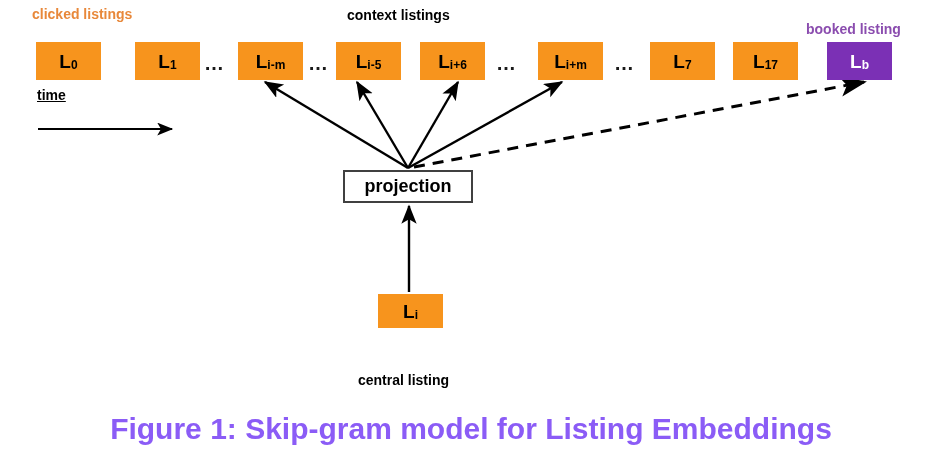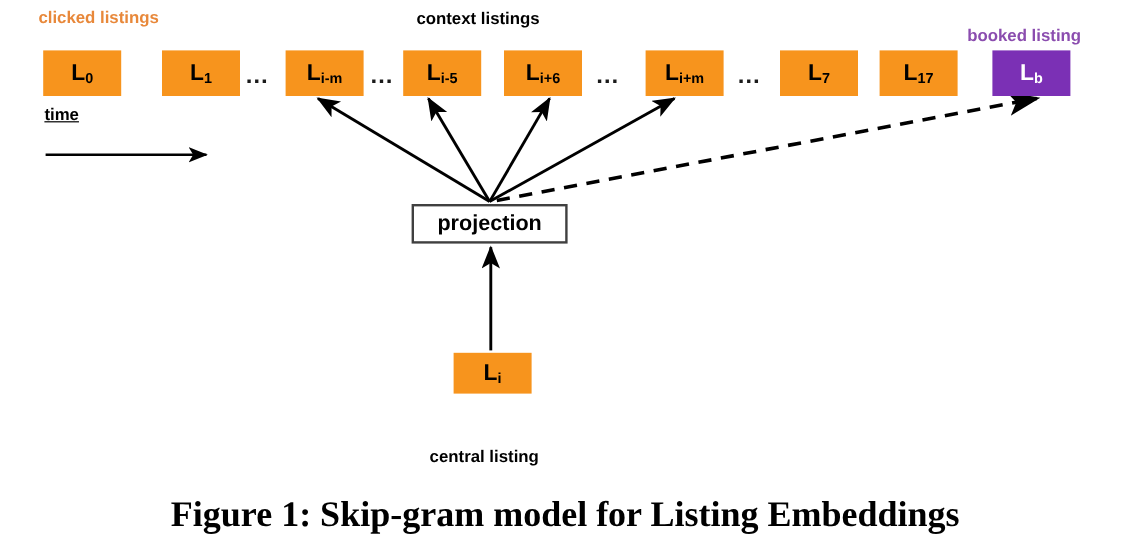--- a/index.html
+++ b/index.html
@@ -100,24 +100,24 @@
     font-size: 18px;
     color: #000000;
     box-sizing: border-box;
   }
   .caption {
     position: absolute;
     left: 0;
     top: 412px;
     width: 942px;
     text-align: center;
-    font-family: Liberation Serif, serif;
+    font-family: Liberation Sans, sans-serif;
     font-weight: bold;
     font-size: 30px;
-    color: #000000;
+    color: #8b5cf6;
     letter-spacing: 0px;
   }
 </style>
 </head>
 <body>
 
 <div id="figure-root">
 
   <div class="diagram-area">
 

